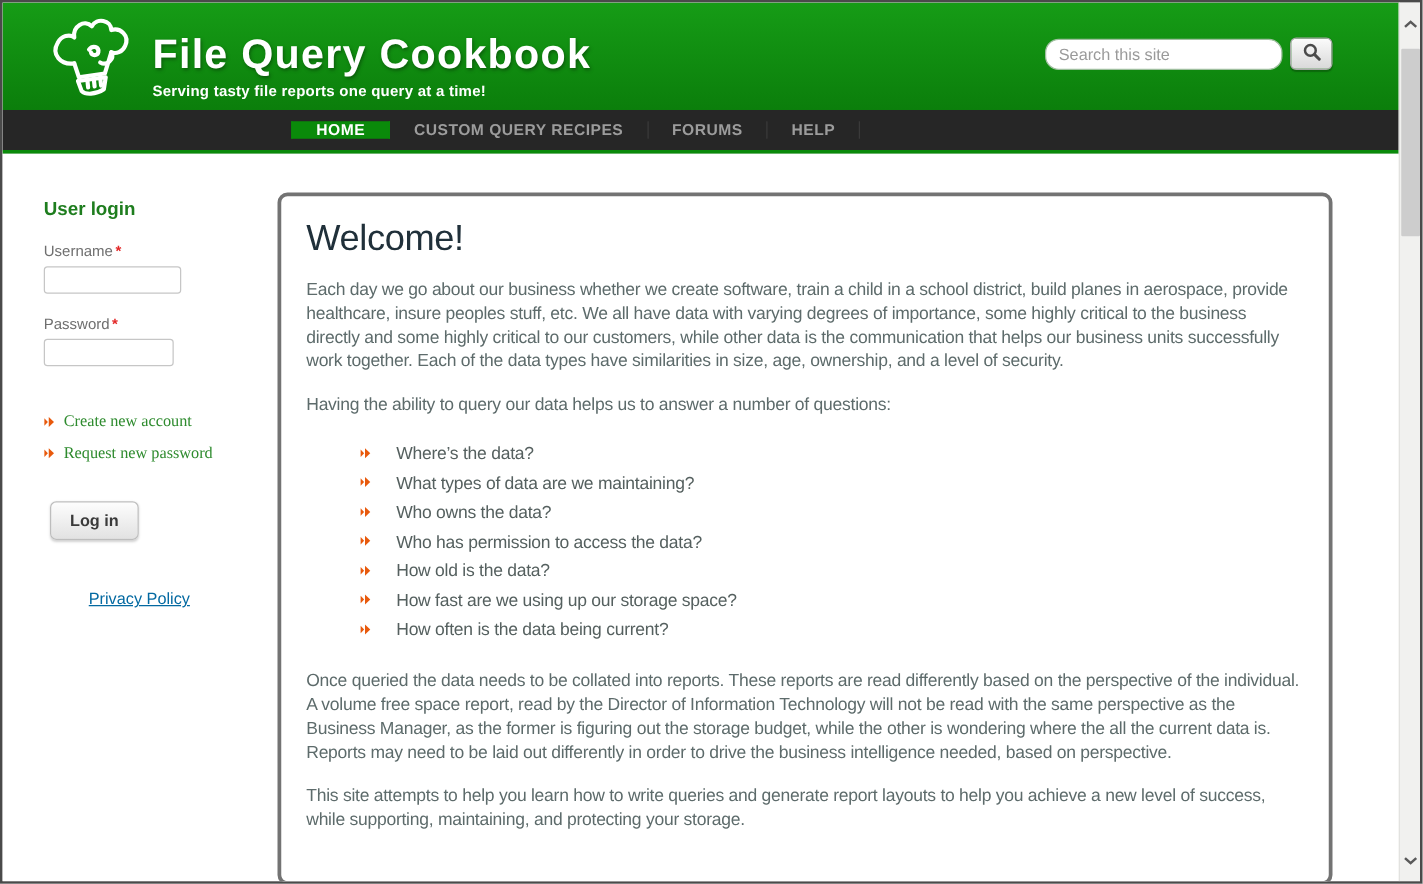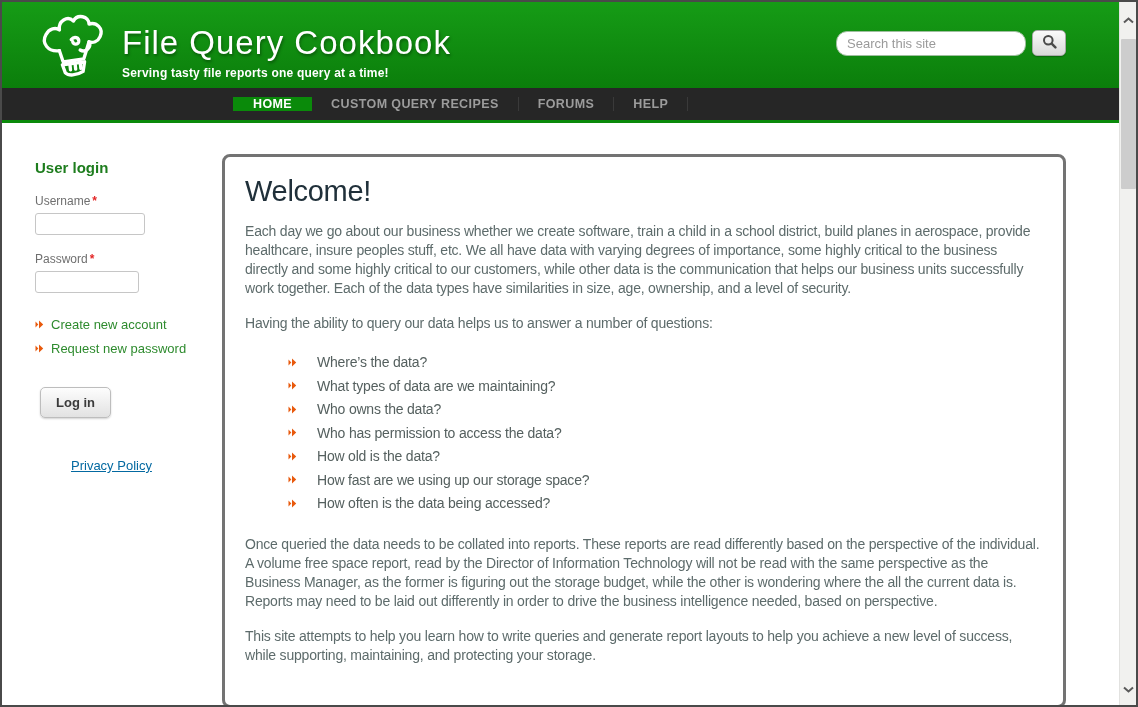--- a/index.html
+++ b/index.html
@@ -18,21 +18,21 @@
 
   
   .header {
     position: relative;
     height: 86px;
     background: linear-gradient(#169c16, #0b7e0b);
   }
   .logo-wrap { position:absolute; left:33px; top:6px; }
   .brand { position:absolute; left:120px; top:22px; color:#fff; }
   .brand-title {
-    font-size: 33px; font-weight: 400; letter-spacing: 1px;
+    font-size: 33px; font-weight: 700; letter-spacing: 1px;
     text-shadow: 1px 2px 3px rgba(0,0,0,0.35);
     white-space: nowrap;
   }
   .brand-tagline { font-size: 12px; font-weight: 700; margin-top: 4px; letter-spacing: .2px; }
 
   .search-area { position:absolute; right:53px; top:28px; display:flex; gap:6px; align-items:center; }
   .search-input {
     width: 190px; height: 25px;
     border: 1px solid #9fbf9f; border-radius: 11px;
     padding: 0 10px; font-size: 13px; color:#444; outline: none;
@@ -72,21 +72,21 @@
   .sb-heading { color:#1e7d1e; font-size: 15px; font-weight: 700; margin-bottom: 18px; }
   .sb-field { margin-bottom: 17px; }
   .sb-label { font-size: 12px; color:#6f6f6f; margin-bottom: 5px; }
   .req { color:#e32727; font-weight: 700; margin-left: 2px; }
   .sb-input {
     height: 22px; border: 1px solid #c6c6c6; border-radius: 3px;
     background:#fff; padding: 0 6px; font-size: 12px; color:#333; outline:none; display:block;
   }
   .sb-input.username { width: 110px; }
   .sb-input.password { width: 104px; }
-  .sb-links { margin-top: 24px; }
+  .sb-links { margin-top: 36px; font-family: Liberation Serif, serif; }
   .sb-link-row { display:flex; align-items:center; gap:7px; margin-bottom: 9px; cursor:pointer; }
   .sb-link { color:#2e8b2e; font-size: 13px; }
   .login-btn {
     margin-top: 22px; margin-left: 5px;
     padding: 7px 15px;
     font-size: 13px; font-weight: 700; color:#3a3a3a;
     background: linear-gradient(#fdfdfd, #e2e2e2);
     border: 1px solid #bdbdbd; border-radius: 5px;
     box-shadow: 0 1px 2px rgba(0,0,0,.18);
     cursor: pointer; font-family: "Liberation Sans", sans-serif;
@@ -287,21 +287,21 @@
               </span>
             <span>How fast are we using up our storage space?</span>
           </li>
           <li class="q-item">
             <span class="bullet">
                 <svg width="9" height="9" viewBox="0 0 9 9">
                   <path fill="#e8590c" d="M0.5 1.5 L3.3 4.5 L0.5 7.5 Z"></path>
                   <path fill="#e8590c" d="M4 0.5 L8.2 4.5 L4 8.5 Z"></path>
                 </svg>
               </span>
-            <span>How often is the data being accessed?</span>
+            <span>How often is the data being current?</span>
           </li>
         </ul>
 
         <p>Once queried the data needs to be collated into reports. These reports are read differently based on the perspective of the individual. A volume free space report, read by the Director of Information Technology will not be read with the same perspective as the Business Manager, as the former is figuring out the storage budget, while the other is wondering where the all the current data is. Reports may need to be laid out differently in order to drive the business intelligence needed, based on perspective.</p>
         <p>This site attempts to help you learn how to write queries and generate report layouts to help you achieve a new level of success, while supporting, maintaining, and protecting your storage.</p>
       </main>
     </div>
   </div>
 
   <div class="scrollbar">

